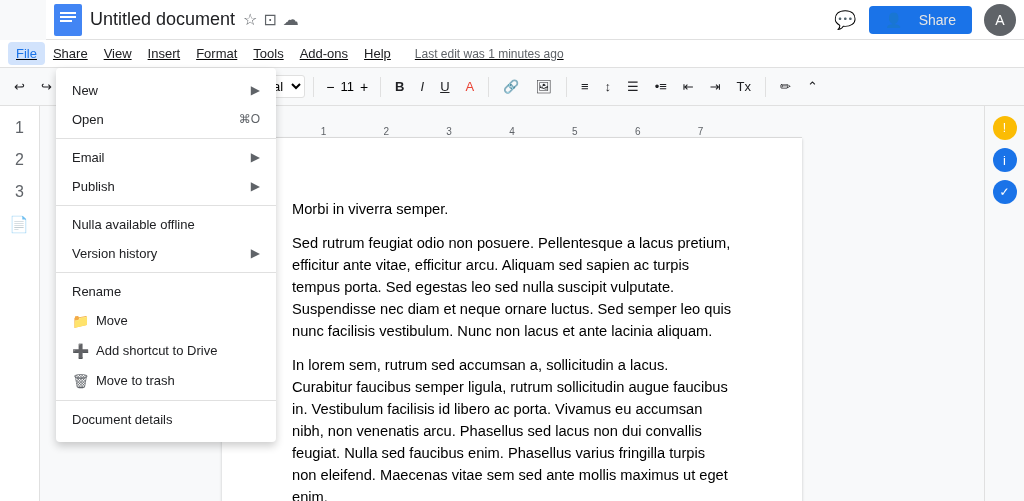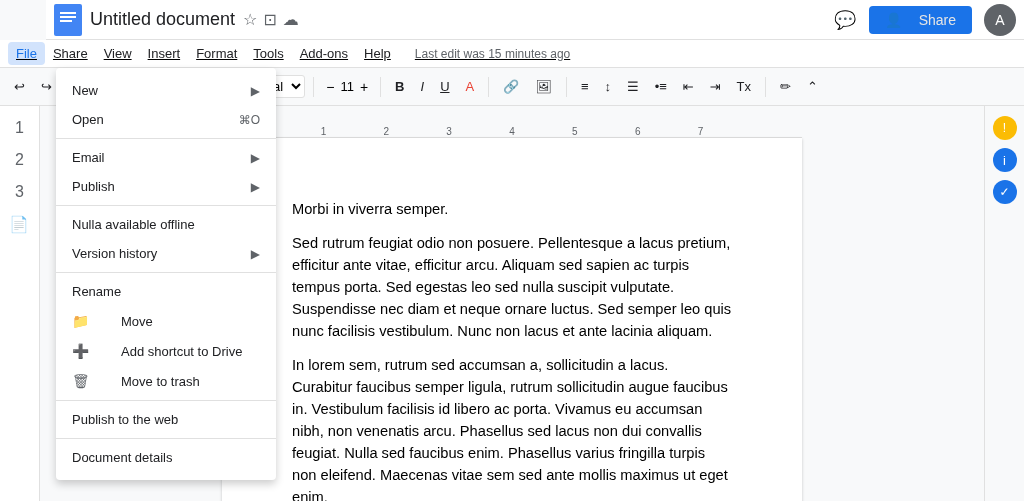--- a/index.html
+++ b/index.html
@@ -69,23 +69,22 @@
     .right-icon.blue { background: #1a73e8; }
     .right-icon.check { background: #1a73e8; }
     .dropdown-menu {
       position: absolute; top: 68px; left: 56px; width: 220px; background: #fff;
       box-shadow: 0 4px 8px rgba(0,0,0,0.2); border-radius: 4px; z-index: 200;
       padding: 4px 0;
     }
     .menu-section { border-bottom: 1px solid #e0e0e0; padding: 4px 0; }
     .menu-section:last-child { border-bottom: none; }
     .dd-item {
-      display: flex; align-items: center; padding: 7px 16px; cursor: pointer; font-size: 13px; color: #202124;
+      display: flex; align-items: flex-start; padding: 7px 16px; cursor: pointer; font-size: 13px; color: #202124;
       white-space: nowrap;
-      gap: 25px;
     }
     .dd-item .shortcut { margin-left: auto; color: #5f6368; font-size: 12px; }
     .dd-item .arrow { margin-left: auto; color: #5f6368; font-size: 12px; }
     .dd-item .icon { margin-right: 8px; font-size: 14px; color: #5f6368; width: 16px; text-align: center; }
   </style>
 </head>
 <body>
 
 <div class="top-bar">
 
@@ -111,21 +110,21 @@
 
 <div class="menu-bar">
   <span class="menu-item active">File</span>
   <span class="menu-item">Share</span>
   <span class="menu-item">View</span>
   <span class="menu-item">Insert</span>
   <span class="menu-item">Format</span>
   <span class="menu-item">Tools</span>
   <span class="menu-item">Add-ons</span>
   <span class="menu-item">Help</span>
-  <span class="last-edit">Last edit was 15 minutes ago</span>
+  <span class="last-edit">Last edit was 1 minutes ago</span>
 </div>
 
 <div class="toolbar">
   <button class="toolbar-btn">↩</button>
   <button class="toolbar-btn">↪</button>
   <button class="toolbar-btn">🖨</button>
   <button class="toolbar-btn">✓</button>
   <div class="toolbar-sep"></div>
   <select class="toolbar-select">
     <option>Normal text</option>
@@ -246,25 +245,20 @@
     <div class="dd-item">
       <span class="icon">➕</span>
       <span>Add shortcut to Drive</span>
     </div>
     <div class="dd-item">
       <span class="icon">🗑</span>
       <span>Move to trash</span>
     </div>
   </div>
 
-  <div class="menu-section">
-    <div class="dd-item">
-      <span>Publish to the web</span>
-    </div>
-  </div>
 
   <div class="menu-section">
     <div class="dd-item">
       <span>Document details</span>
     </div>
 
   </div>
 
 </div>
 

